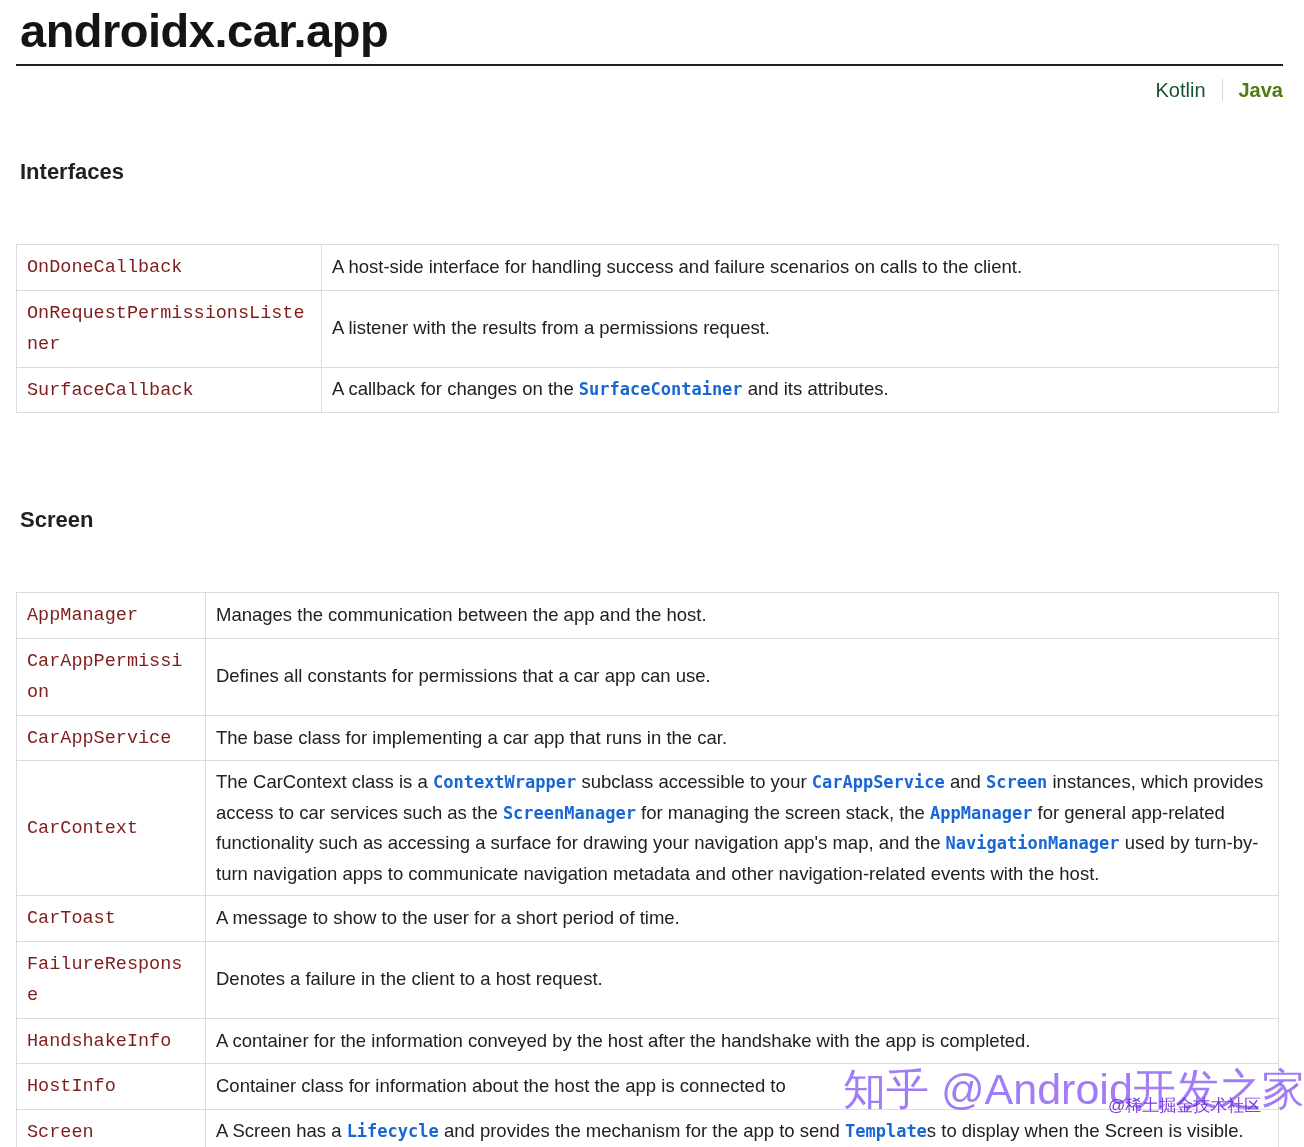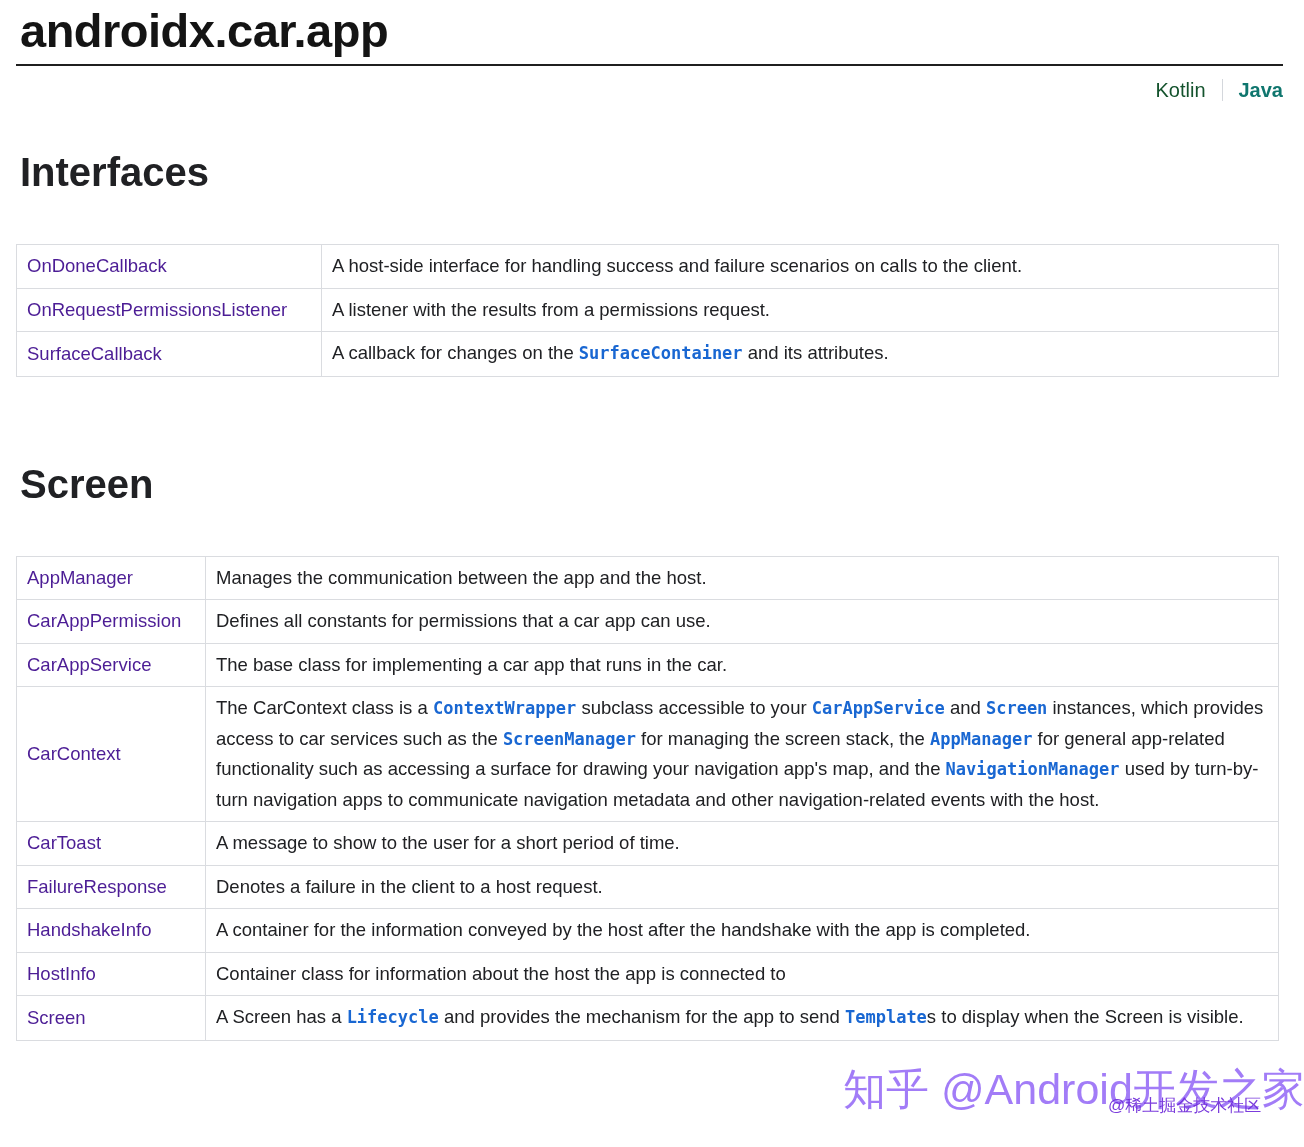--- a/index.html
+++ b/index.html
@@ -44,30 +44,30 @@
   }
   .lang-divider {
     display: inline-block;
     width: 1px;
     height: 22px;
     background: #d4d7dc;
     margin: 0 16px;
     vertical-align: -4px;
   }
   .lang-java {
-    color: #0f766e;
+    color: #4d7c0f;
     font-weight: bold;
     text-decoration: none;
   }
 
   
   .section { margin: 0 21px 0 16px; }
   .section-heading {
     margin: 0 0 0 4px;
-    font-size: 40px;
+    font-size: 22px;
     line-height: 38px;
     font-weight: 800;
     color: #202124;
   }
   .section-interfaces .section-heading { margin-top: 51px; }
   .section-classes    .section-heading { margin-top: 88px; }
 
   
   table.api-table {
     border-collapse: collapse;
@@ -79,23 +79,24 @@
     border: 1px solid #dadce0;
     padding: 6px 12px 7px 10px;
     font-size: 18.5px;
     line-height: 29.5px;
     vertical-align: middle;
     word-wrap: break-word;
   }
   .interfaces-table col.name-col { width: 305px; }
   .classes-table    col.name-col { width: 189px; }
   td.name-cell a {
-    color: #4c1d95;
+    color: #7f1d1d;
     text-decoration: none;
     cursor: pointer;
+    font-family: Liberation Mono, monospace;
   }
   td.desc-cell { color: #202124; }
   td.desc-cell code {
     font-family: "DejaVu Sans Mono", monospace;
     font-size: 17px;
     font-weight: bold;
     color: #1967d2;
   }
 
   

